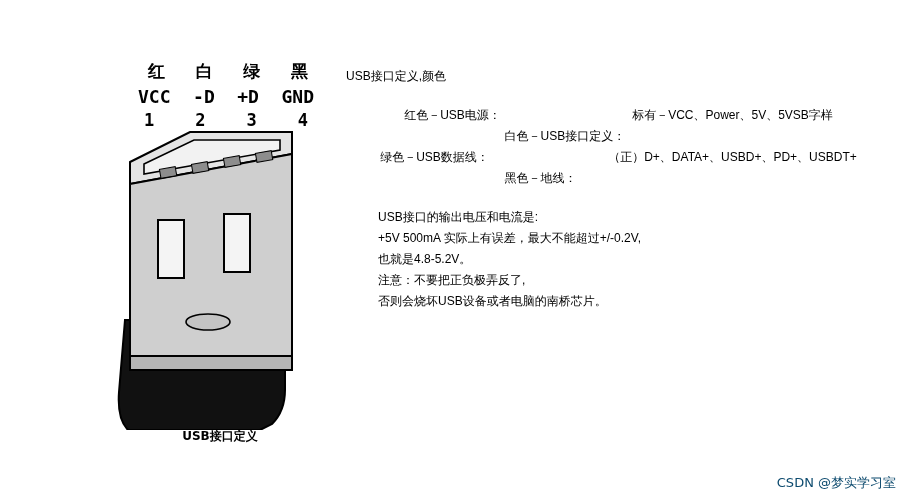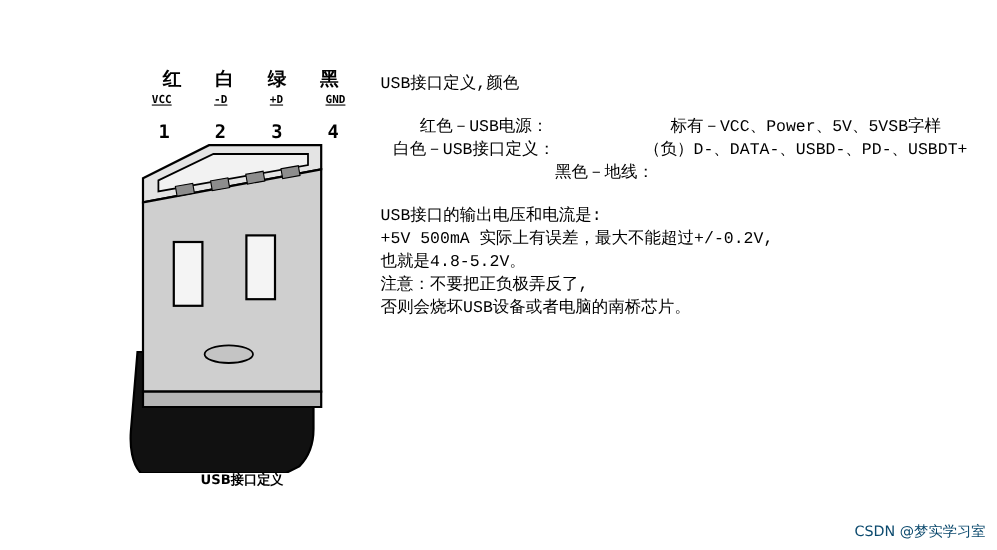--- a/index.html
+++ b/index.html
@@ -40,25 +40,24 @@
     justify-content: space-between;
     letter-spacing: 0px;
   }
   .pin-names {
     position: absolute;
     left: 38px;
     top: 36px;
     width: 176px;
     font-family: "DejaVu Sans Mono", monospace;
     font-weight: bold;
-    font-size: 10px;
+    font-size: 18px;
     color: #000;
     display: flex;
     justify-content: space-between;
-    text-decoration: underline;
   }
   .pin-numbers {
     position: absolute;
     left: 44px;
     top: 60px;
     width: 164px;
     font-family: "DejaVu Sans Mono", monospace;
     font-weight: bold;
     font-size: 17px;
     color: #000;
@@ -82,26 +81,26 @@
     color: #000;
   }
 
   
   #text-block {
     position: absolute;
     left: 346px;
     top: 66px;
     width: 545px;
     color: #000;
-    font-family: Liberation Mono, monospace;
-    font-size: 15px;
+    font-family: Liberation Sans, sans-serif;
+    font-size: 12px;
     line-height: 21px;
   }
   .para { margin-bottom: 18px; }
-  .para.tight { margin-bottom: 0; }
+  .para.tight { margin-bottom: 0; margin-left: 32px; }
   .line { white-space: pre; }
   .row { display: flex; justify-content: center; }
   .row .k { width: 228px; white-space: pre; }
   .row .v { white-space: pre; }
 
   
   #watermark {
     position: absolute;
     right: 10px;
     bottom: 8px;
@@ -173,21 +172,24 @@
 
 
     <div class="para">
 
       <div class="row">
         <span class="k">红色－USB电源：</span>
         <span class="v">标有－VCC、Power、5V、5VSB字样</span>
       </div>
       <div class="row">
         <span class="k">白色－USB接口定义：</span>
-        <span class="v">（负）D-、DATA-、USBD-、PD-、USBDT+</span>
+      </div>
+      <div class="row">
+        <span class="k">绿色－USB数据线：</span>
+        <span class="v">（正）D+、DATA+、USBD+、PD+、USBDT+</span>
       </div>
       <div class="row">
         <span class="k">黑色－地线：</span>
       </div>
     </div>
 
     <div class="para tight">
       <div class="line">USB接口的输出电压和电流是:</div>
       <div class="line">+5V 500mA 实际上有误差，最大不能超过+/-0.2V,</div>
       <div class="line">也就是4.8-5.2V。</div>

